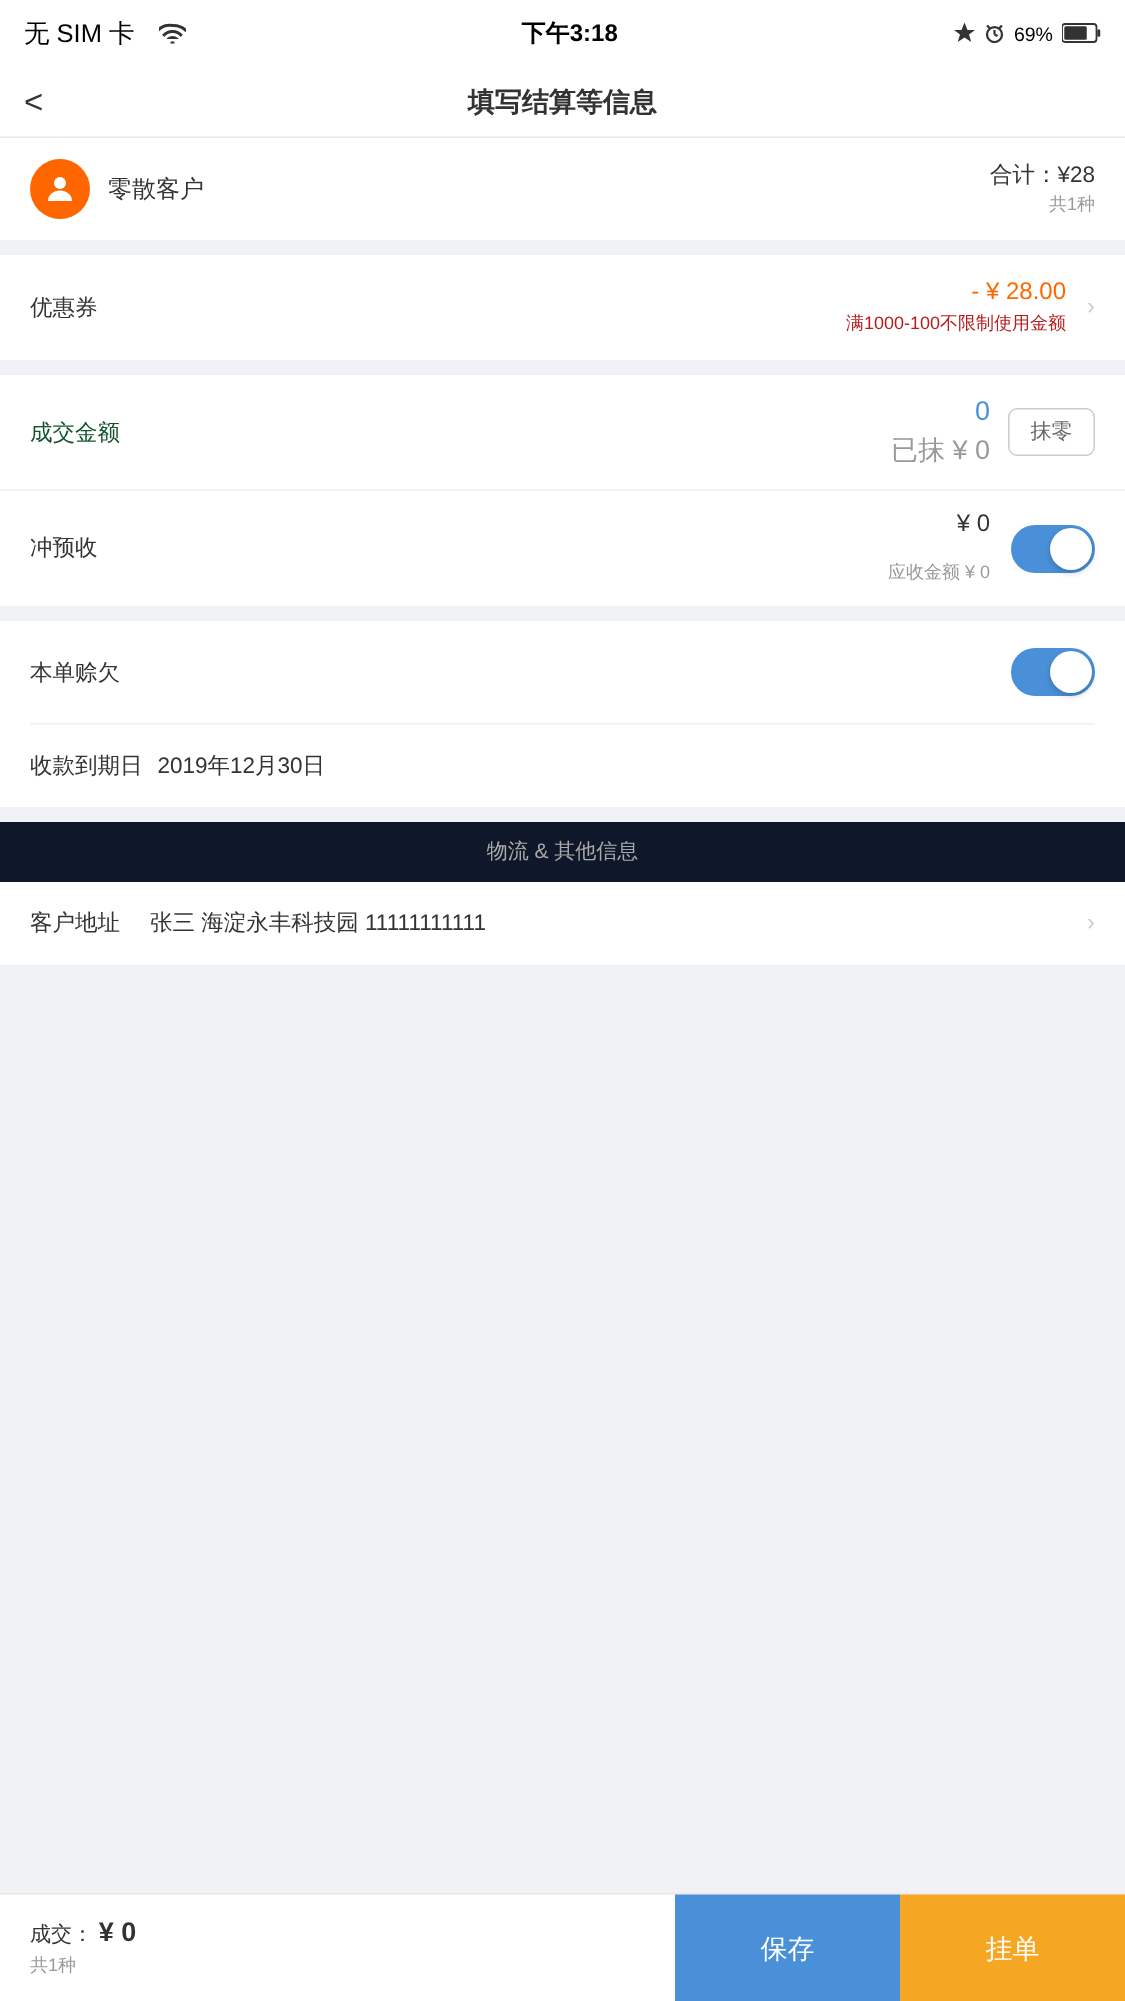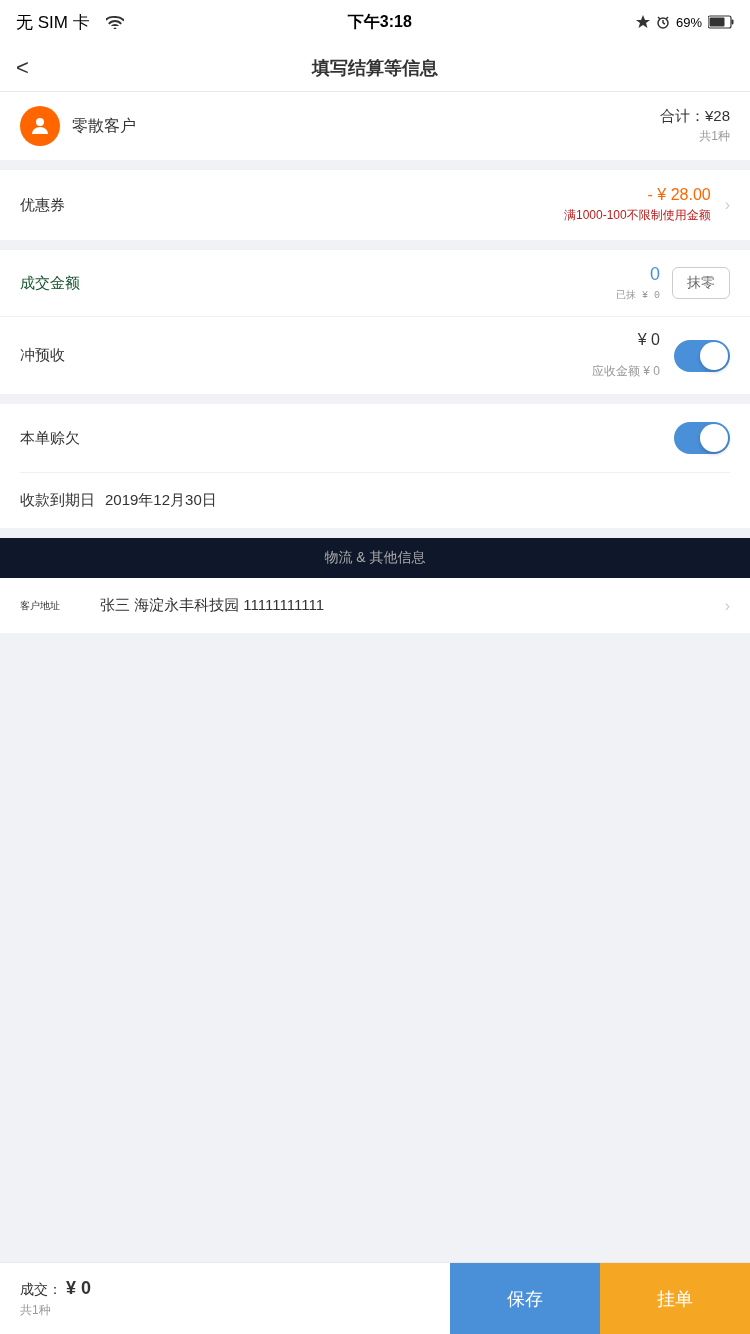--- a/index.html
+++ b/index.html
@@ -113,21 +113,21 @@
       padding: 14px 20px;
       display: flex;
       align-items: center;
       justify-content: space-between;
       border-bottom: 1px solid #f0f0f0;
     }
     .amount-label { font-size: 15px; color: #14532d; }
     .amount-right { display: flex; align-items: center; gap: 12px; }
     .amount-value-wrap { text-align: right; }
     .amount-number { font-size: 18px; color: #4a90d9; font-weight: 500; }
-    .amount-sub { font-size: 10px; color: #999; margin-top: 3px; font-family: Liberation Mono, monospace; }
+    .amount-sub { font-size: 18px; color: #999; margin-top: 3px; }
 
     .round-btn {
       border: 1px solid #ccc;
       background: #fff;
       border-radius: 6px;
       padding: 6px 14px;
       font-size: 14px;
       color: #666;
       cursor: pointer;
     }
@@ -207,21 +207,21 @@
       margin-bottom: 10px;
     }
     .logistics-row {
       padding: 18px 20px;
       display: flex;
       align-items: center;
       justify-content: space-between;
       border-bottom: 1px solid #f0f0f0;
     }
     .logistics-row:last-child { border-bottom: none; }
-    .logistics-label { font-size: 10px; color: #333; min-width: 70px; }
+    .logistics-label { font-size: 15px; color: #333; min-width: 70px; }
     .logistics-value { font-size: 15px; color: #333; flex: 1; margin-left: 10px; }
     .logistics-arrow { font-size: 16px; color: #ccc; }
 
     
     .bottom-bar {
       position: fixed;
       bottom: 0;
       left: 0;
       width: 750px;
       height: 72px;

